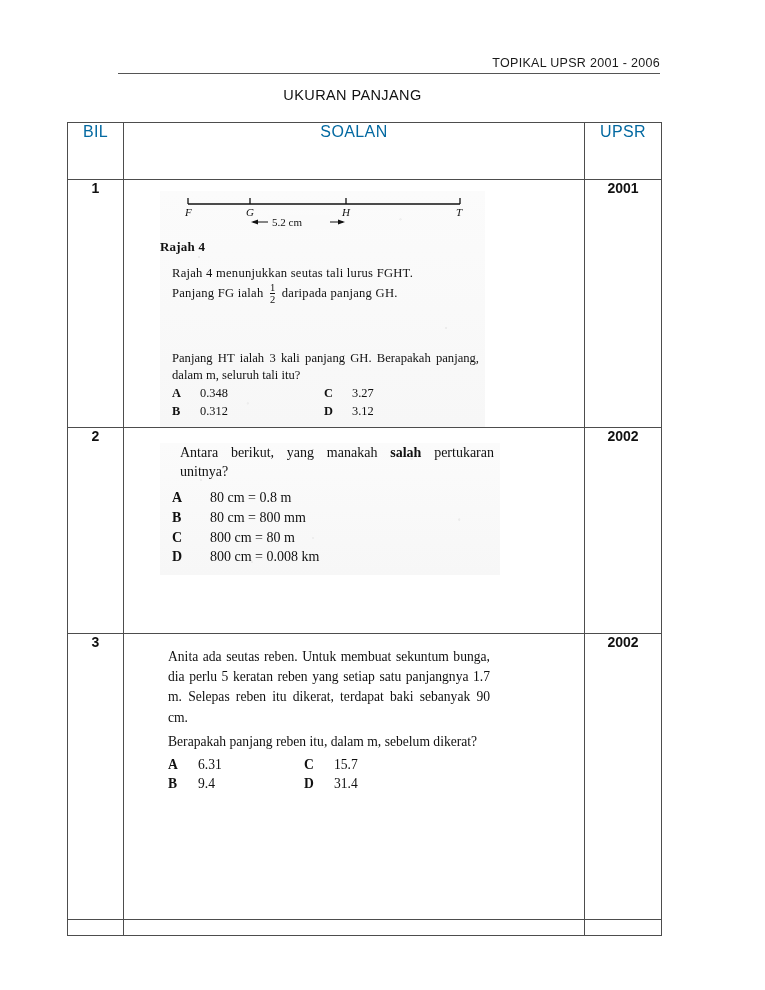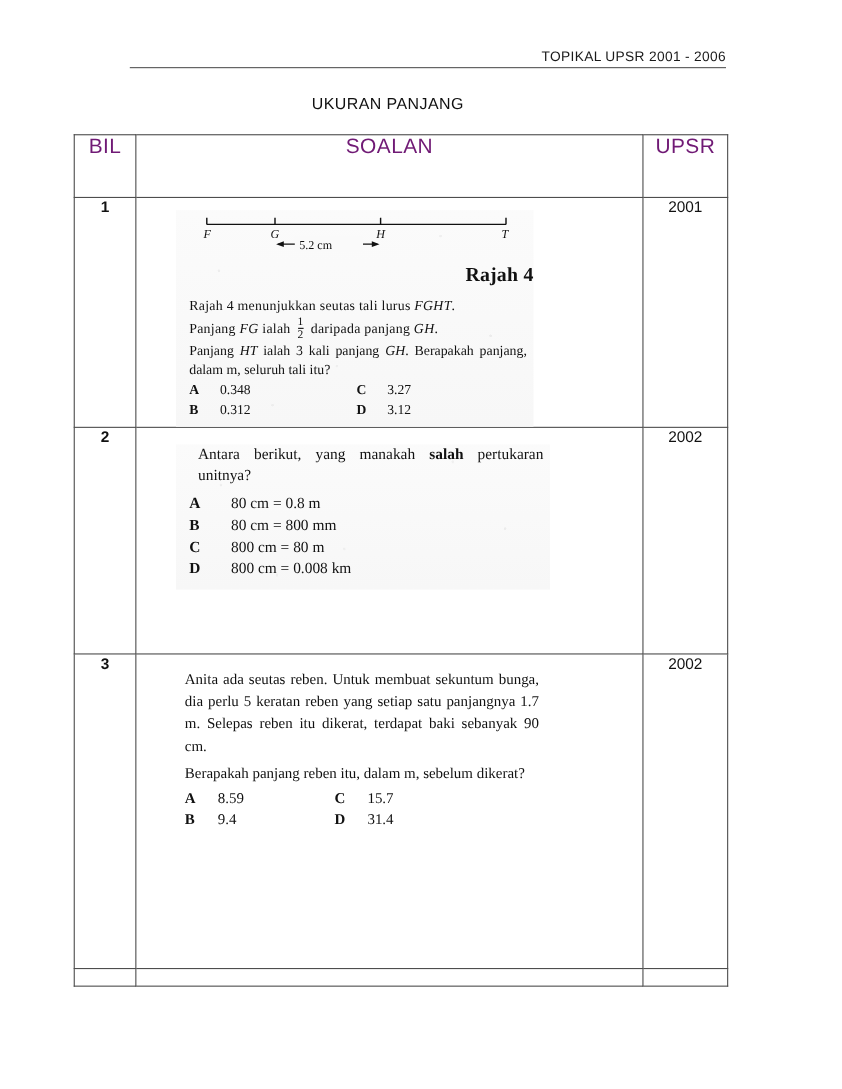--- a/index.html
+++ b/index.html
@@ -13,21 +13,21 @@
     font-family: "Liberation Sans", sans-serif;
     color: #000000;
     position: relative;
     overflow: hidden;
   }
 
   
   .page-header {
     position: absolute;
     left: 118px;
-    top: 44px;
+    top: 56px;
     width: 542px;
   }
   .page-header .header-text {
     text-align: right;
     font-size: 12.5px;
     letter-spacing: 0.3px;
     color: #1a1a1a;
     padding-bottom: 3px;
   }
   .page-header .header-rule {
@@ -63,39 +63,39 @@
     padding: 0;
   }
   .col-bil   { width: 56px; }
   .col-soal  { width: 461px; }
   .col-upsr  { width: 77px; }
 
   .head-cell {
     height: 56px;
     text-align: center;
     font-weight: normal;
-    font-size: 19px;
+    font-size: 16px;
     letter-spacing: 0.4px;
     vertical-align: middle;
-    color: #701a75;
+    color: #0369a1;
   }
 
   .bil-cell {
     text-align: center;
     font-size: 14px;
     color: #111;
     padding-top: 19px;
     font-weight: 600;
   }
   .upsr-cell {
     text-align: center;
     font-size: 14px;
     color: #111;
     padding-top: 19px;
-    font-weight: 400;
+    font-weight: 700;
   }
   .soalan-cell {
     padding: 0;
   }
 
   .row-h1 { height: 197px; }
   .row-h2 { height: 206px; }
   .row-h3 { height: 286px; }
   .row-h4 { height: 16px; }
 
@@ -118,39 +118,39 @@
   .scan-block.q2 { width: 340px; margin-top: 15px; padding-bottom: 8px; }
   .scan-block.q3 { width: 340px; margin-top: 13px; padding-bottom: 8px; background: none; }
 
   
   .diagram-wrap {
     position: relative;
     height: 44px;
     margin: 8px 0 0 0;
   }
   .fig-caption {
-    text-align: right;
+    text-align: left;
     font-weight: bold;
-    font-size: 18px;
+    font-size: 13px;
     letter-spacing: 0.2px;
     margin: 4px 0 9px 0;
     font-family: "Liberation Serif", serif;
   }
 
   
   .qtext {
     font-size: 12.6px;
     line-height: 1.48;
     text-align: justify;
     margin: 0 6px 0 12px;
     font-family: "Liberation Serif", serif;
   }
-  .qtext.tight { line-height: 1.34; }
+  .qtext.tight { line-height: 1.34; margin-top: 44px; }
   .qtext.q1line { letter-spacing: 0.25px; }
-  .ital { font-style: italic; }
+  .ital { }
   .bold { font-weight: bold; }
 
   .frac {
     display: inline-block;
     vertical-align: middle;
     text-align: center;
     font-size: 10.5px;
     line-height: 1.05;
     margin: 0 3px;
     position: relative;
@@ -327,21 +327,21 @@
     <tr class="row-h3">
       <td class="bil-cell">3</td>
       <td class="soalan-cell">
         <div class="scan-block q3">
           <p class="qtext q3body">Anita ada seutas reben. Untuk membuat sekuntum bunga, dia perlu 5 keratan reben yang setiap satu panjangnya 1.7 m. Selepas reben itu dikerat, terdapat baki sebanyak 90 cm.</p>
           <p class="qtext q3body q3body2">Berapakah panjang reben itu, dalam m, sebelum dikerat?</p>
           <div class="options two-col q3">
             <div class="opt-row">
               <div class="opt-cell">
                 <span class="opt-letter">A</span>
-                <span class="opt-val">8.59</span>
+                <span class="opt-val">6.31</span>
               </div>
               <div class="opt-cell">
                 <span class="opt-letter">C</span>
                 <span class="opt-val">15.7</span>
               </div>
             </div>
             <div class="opt-row">
               <div class="opt-cell">
                 <span class="opt-letter">B</span>
                 <span class="opt-val">9.4</span>

